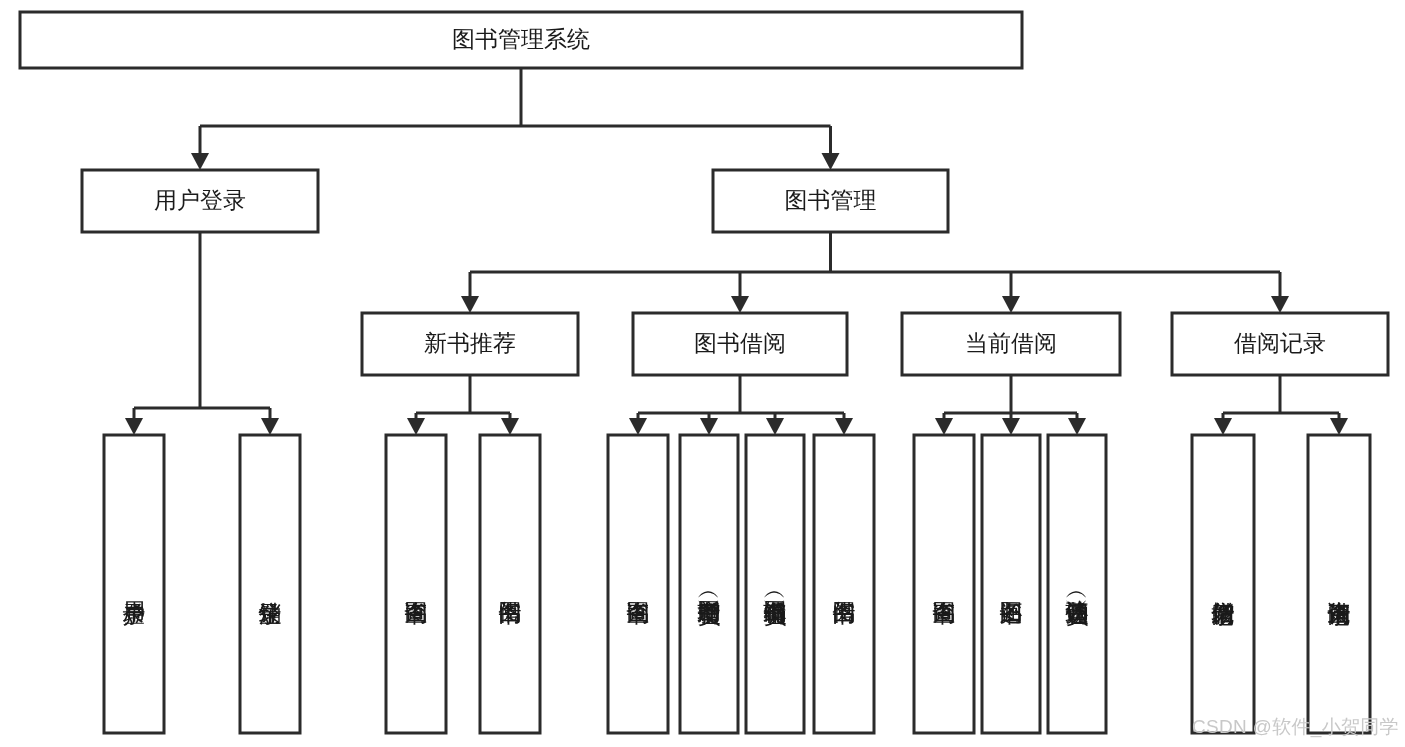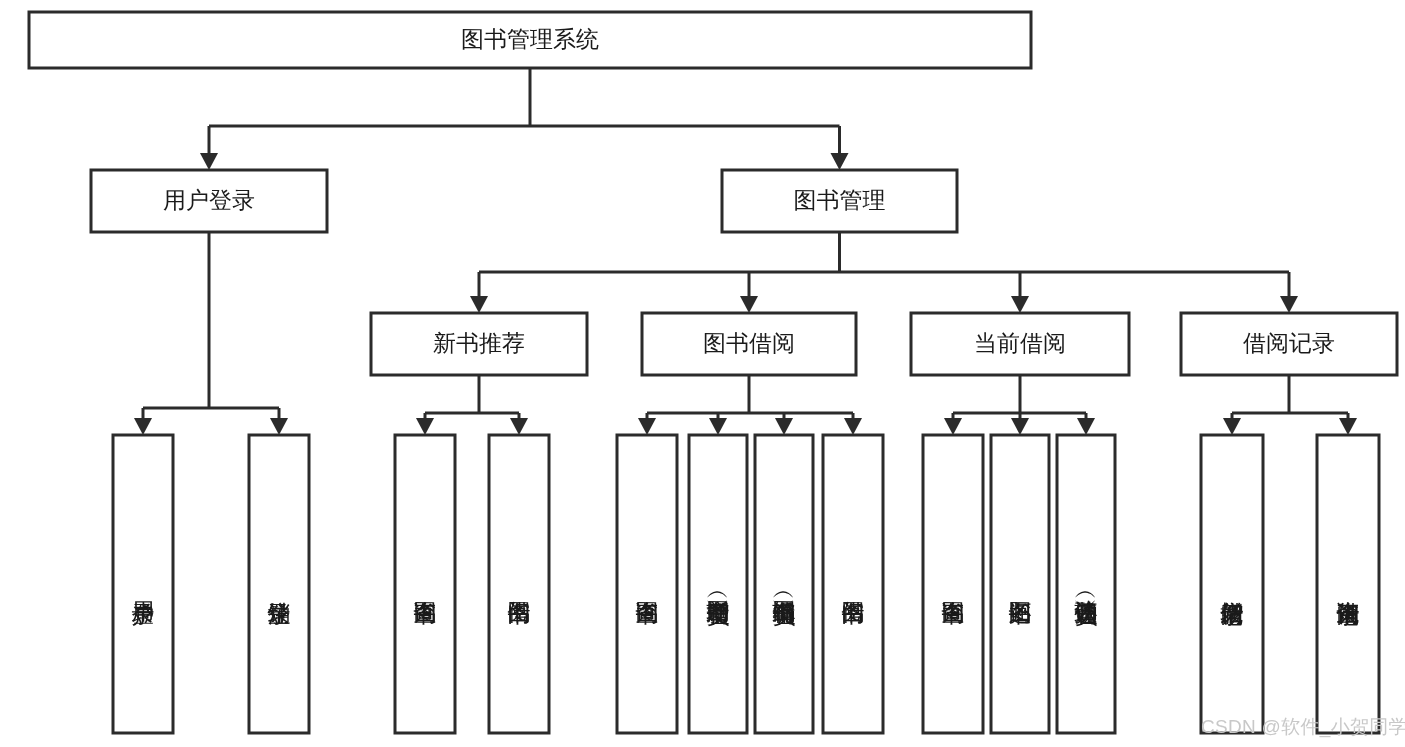--- a/index.html
+++ b/index.html
@@ -11,21 +11,20 @@
     width: 1405px;
     height: 747px;
     font-family: "Liberation Sans", "DejaVu Sans", sans-serif;
     overflow: hidden;
   }
   #diagram-root {
     position: relative;
     width: 1175px;
     height: 747px;
     background: #ffffff;
-    margin-left: 9px;
   }
   svg.diagram-canvas {
     position: absolute;
     left: 0;
     top: 0;
     width: 1405px;
     height: 747px;
     display: block;
   }
   .node-box {

